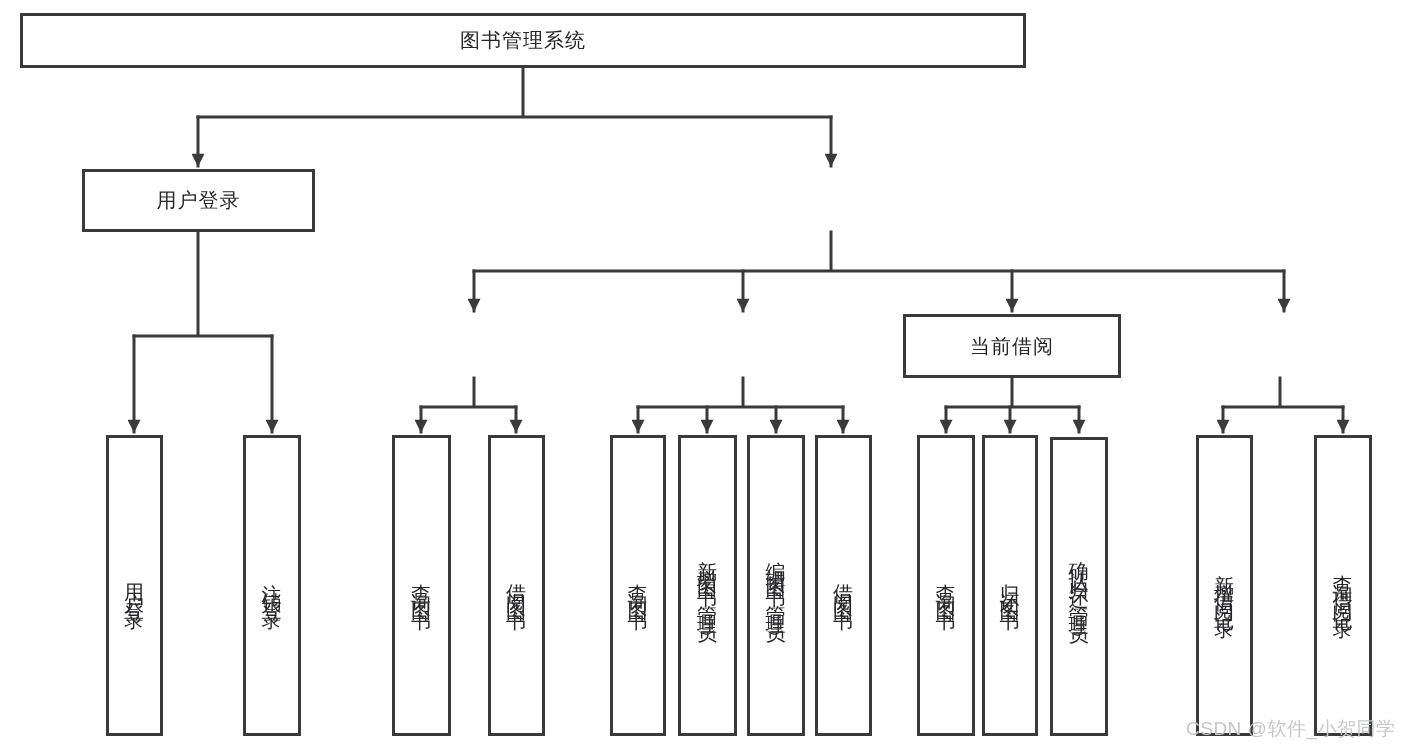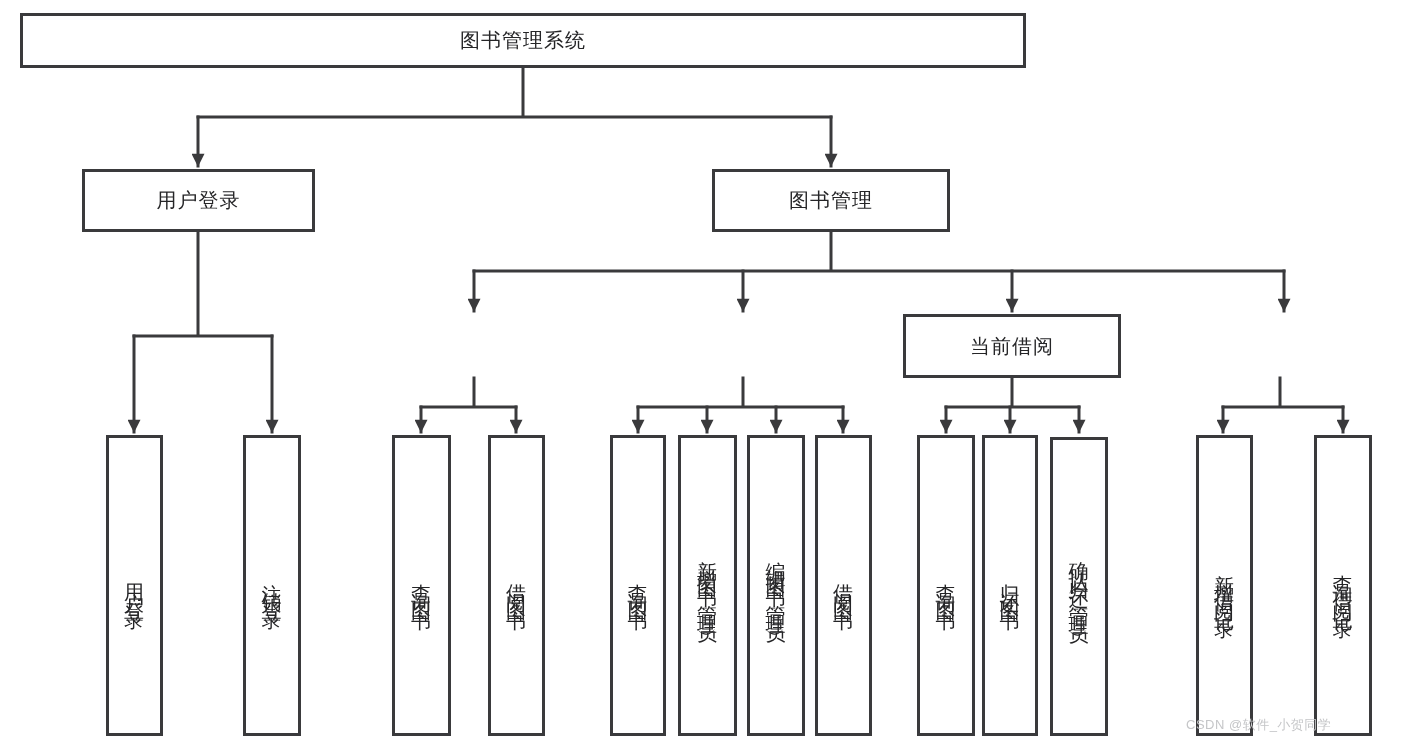--- a/index.html
+++ b/index.html
@@ -56,21 +56,21 @@
     text-orientation:mixed;
     letter-spacing:9px;
     line-height:1.1;
     white-space:nowrap;
   }
   .watermark{
     position:absolute;
     left:1186px;
     top:716px;
     width:216px;
-    font-size:13px;
+    font-size:19px;
     letter-spacing:0.5px;
     color:var(--watermark);
     white-space:nowrap;
     z-index:5;
   }
 </style>
 </head>
 <body>
 
 <div class="canvas">
@@ -112,23 +112,20 @@
     <path marker-end="url(#arr)" d="M1343,407 V432"></path>
   </svg>
 
   <div class="node" style="left:20px;top:13px;width:1006px;height:55px">
     <span>图书管理系统</span>
   </div>
 
   <div class="node" style="left:82px;top:169px;width:233px;height:63px">
     <span>用户登录</span>
   </div>
-  <div class="node" style="left:712px;top:169px;width:238px;height:63px">
-    <span>图书管理</span>
-  </div>
 
   <div class="node" style="left:903px;top:314px;width:218px;height:64px">
     <span>当前借阅</span>
   </div>
 
   <div class="node v" style="left:106px;top:435px;width:57px;height:301px">
     <span>用户登录</span>
   </div>
   <div class="node v" style="left:243px;top:435px;width:58px;height:301px">
     <span>注销登录</span>

